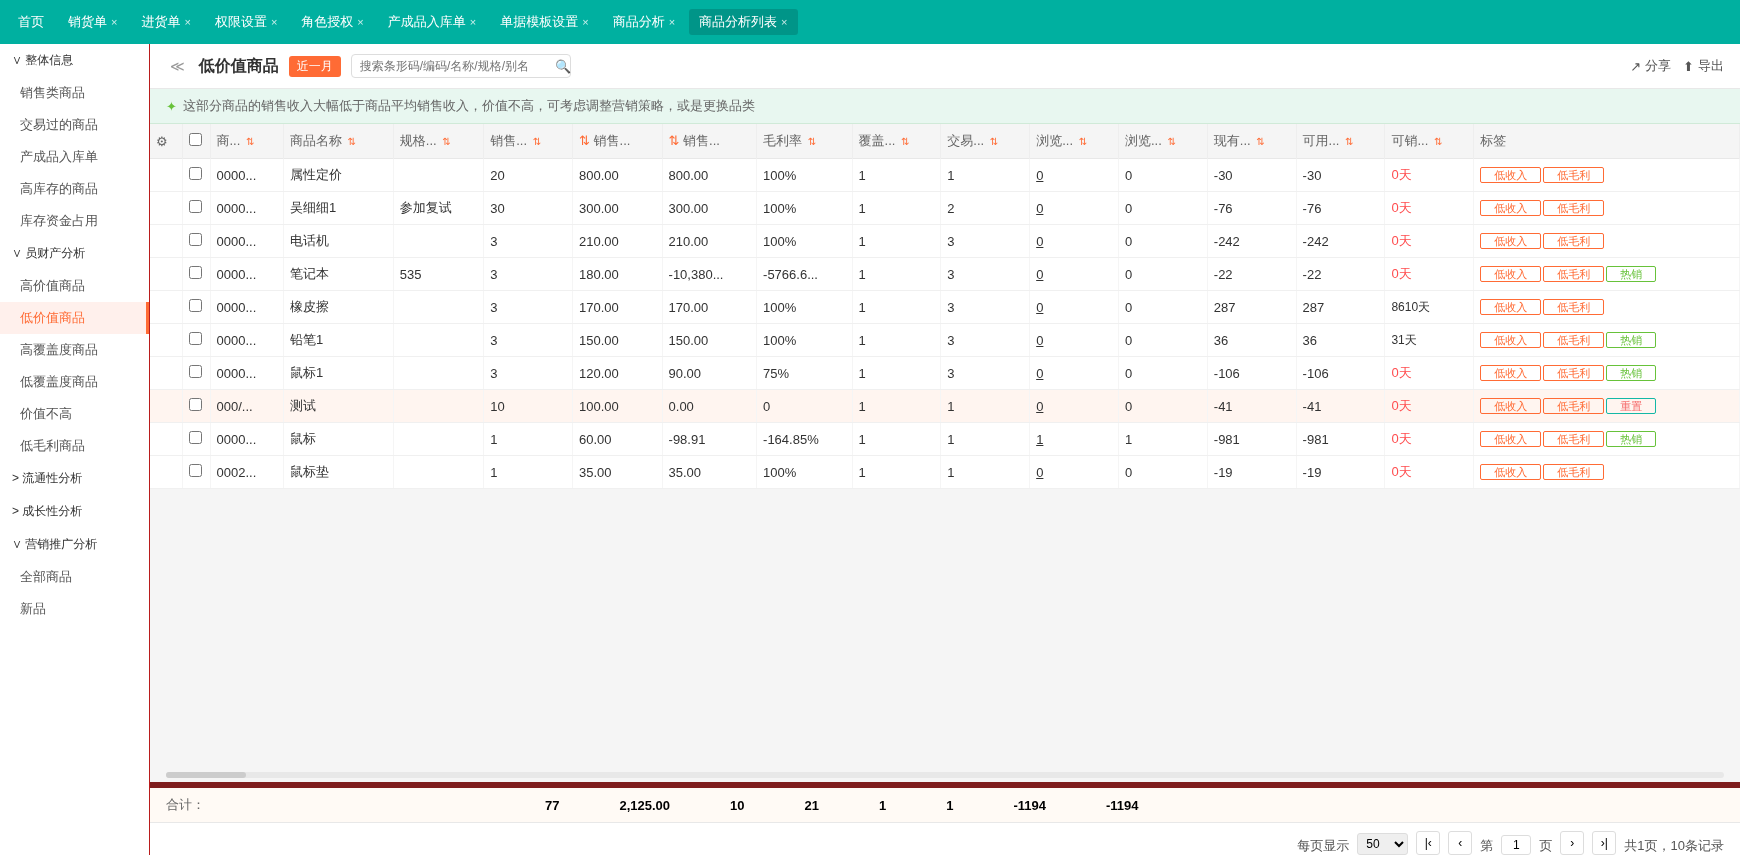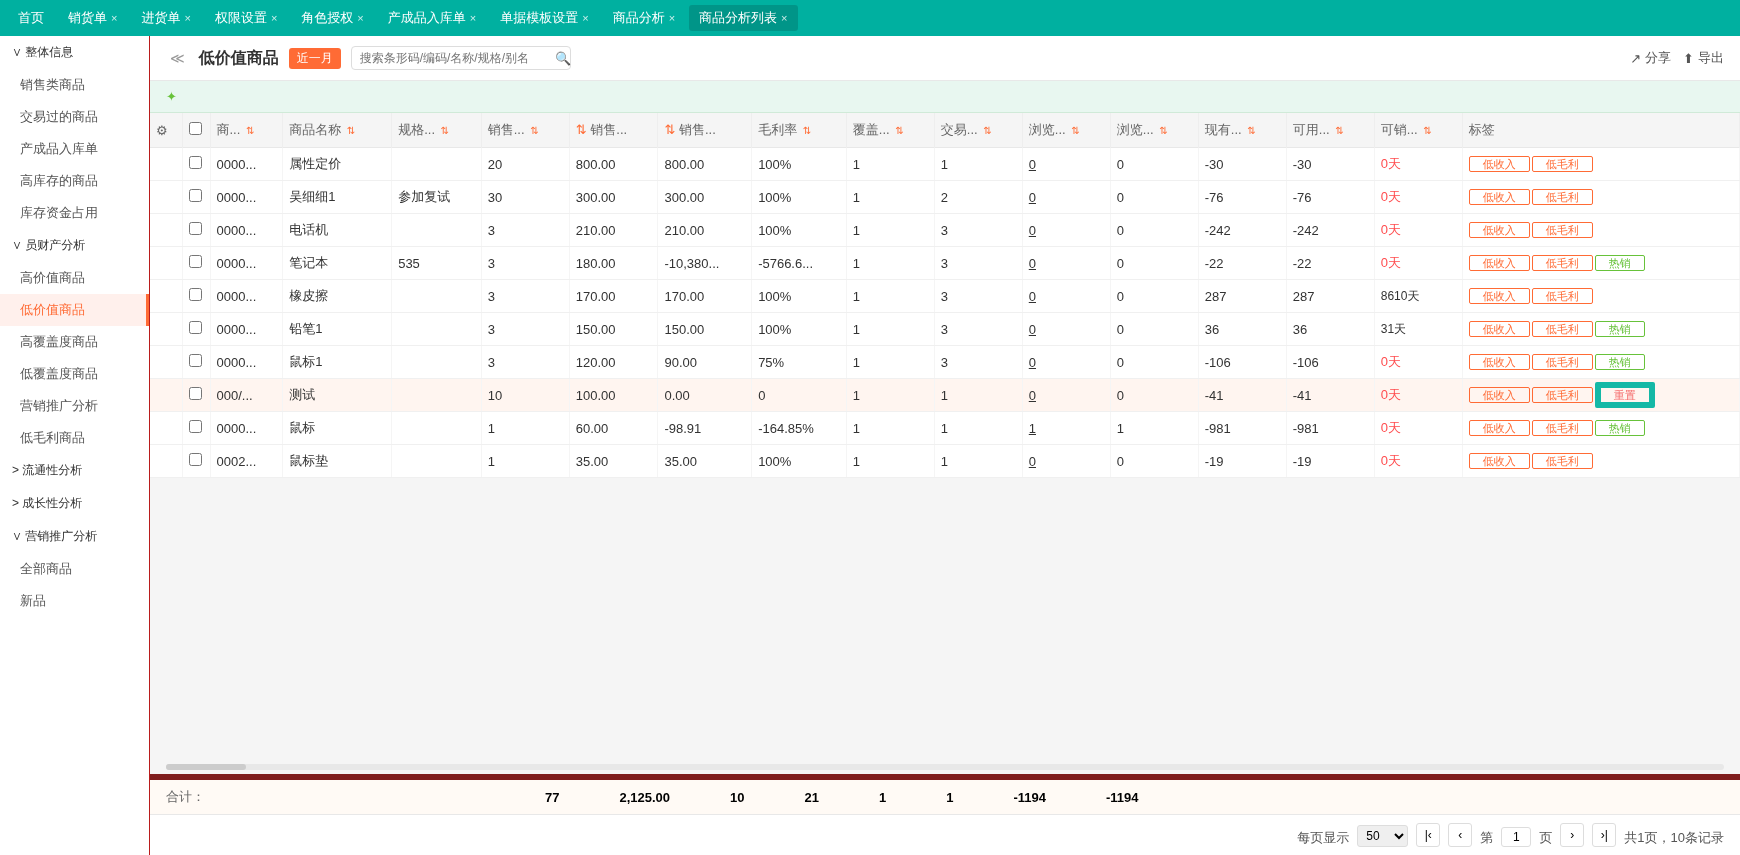--- a/index.html
+++ b/index.html
@@ -1,21 +1,21 @@
 <!DOCTYPE html>
 <html><head>
   <meta charset="utf-8">
   <style>
     * { box-sizing: border-box; margin: 0; padding: 0; font-family: "Microsoft YaHei", Arial, sans-serif; font-size: 13px; }
     body { background: #f5f5f5; overflow: hidden; }
     
     
     .top-nav {
       background: #00b0a0;
-      height: 36px;
+      height: 44px;
       display: flex;
       align-items: center;
       padding: 0 8px;
       gap: 4px;
     }
     .nav-item {
       color: white;
       padding: 4px 10px;
       cursor: pointer;
       white-space: nowrap;
@@ -170,21 +170,21 @@
     tr.highlighted td { background: #fff5f0; }
     
     .tag {
       padding: 1px 13px;
       border-radius: 2px;
       font-size: 11px;
       margin-right: 2px;
     }
     .tag-orange { color: #ff6b35; border: 1px solid #ff6b35; }
     .tag-green { color: #67c23a; border: 1px solid #67c23a; }
-    .tag-red { color: #f56c6c; border: 6px solid #14b8a6; }
+    .tag-red { color: #f56c6c; border: 1px solid #14b8a6; }
     
     .days-red { color: #ff4d4f; font-size: 13px; }
     .days-normal { color: #333; font-size: 12px; }
     
     .underline-link { text-decoration: underline; cursor: pointer; color: #333; }
     
     
     .table-footer {
       background: #fffaf5;
       padding: 8px 16px;
@@ -282,21 +282,21 @@
     <div class="sidebar-item">交易过的商品</div>
     <div class="sidebar-item">产成品入库单</div>
     <div class="sidebar-item">高库存的商品</div>
     <div class="sidebar-item">库存资金占用</div>
 
     <div class="sidebar-group-header">∨ 员财产分析</div>
     <div class="sidebar-item">高价值商品</div>
     <div class="sidebar-item active">低价值商品</div>
     <div class="sidebar-item">高覆盖度商品</div>
     <div class="sidebar-item">低覆盖度商品</div>
-    <div class="sidebar-item">营销推广分析</div>
+    <div class="sidebar-item">价值不高</div>
     <div class="sidebar-item">低毛利商品</div>
 
     <div class="sidebar-group-header">&gt; 流通性分析</div>
     <div class="sidebar-group-header">&gt; 成长性分析</div>
 
     <div class="sidebar-group-header">∨ 营销推广分析</div>
     <div class="sidebar-item">全部商品</div>
     <div class="sidebar-item">新品</div>
   </div>
 
@@ -315,20 +315,21 @@
         </div>
         <div class="action-btn">
           <span>⬆</span>
           <span>导出</span>
         </div>
       </div>
     </div>
 
     <div class="notice-bar">
       <span style="color:#67c23a;">✦</span>
+      <span>这部分商品的销售收入大幅低于商品平均销售收入，价值不高，可考虑调整营销策略，或是更换品类</span>
     </div>
 
     <div class="table-wrap">
       <table>
         <thead>
           <tr>
             <th style="width:32px;"><span class="settings-icon">⚙</span></th>
             <th style="width:28px;"><input type="checkbox" style=""></th>
             <th>商... <span class="sort-icon">⇅</span></th>
             <th>商品名称 <span class="sort-icon">⇅</span></th>

